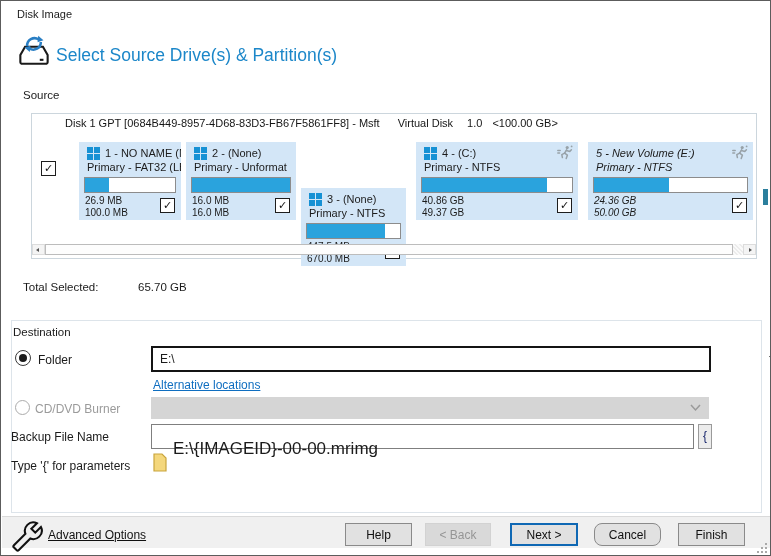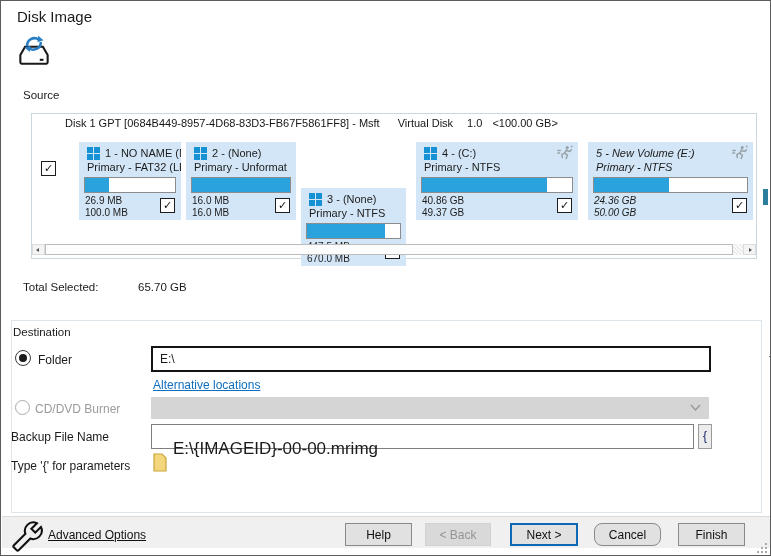--- a/index.html
+++ b/index.html
@@ -5,21 +5,21 @@
   html,body{margin:0;padding:0;background:#ffffff;}
   *{box-sizing:border-box;}
   .dialog{
     position:relative;width:771px;height:556px;background:#fff;
     border:1px solid #5c5c5c;overflow:hidden;
     font-family:"Liberation Sans","DejaVu Sans",sans-serif;
     font-size:12px;color:#1b1b1b;
   }
   .abs{position:absolute;}
   
-  .win-title{left:16px;top:7px;font-size:15px;}
+  .win-title{left:16px;top:7px;font-size:11px;}
   .hdr-icon{left:12px;top:31px;width:42px;height:42px;}
   .hdr-title{left:55px;top:44px;font-size:17.5px;color:#1c87c9;}
   
   .sec-label{font-size:11.5px;color:#1b1b1b;}
   .src-label{left:22px;top:88px;}
   .src-box{left:30px;top:112px;width:726px;height:146px;border:1px solid #ccd6dd;background:#fff;padding-left:8px;}
   .disk-hdr{position:absolute;left:33px;top:3px;font-size:11px;white-space:nowrap;color:#161616;}
   .disk-hdr span{margin-right:0;}
   .gap18{margin-left:18px;}.gap14{margin-left:14px;}.gap10{margin-left:10px;}
   .cb{
@@ -105,20 +105,21 @@
   <div class="abs win-title">Disk Image</div>
 
   <svg class="abs hdr-icon" viewBox="0 0 40 40">
     <path d="M7 22 L11.5 14 H28.5 L33 22 V28.5 a1.8 1.8 0 0 1 -1.8 1.8 H8.8 A1.8 1.8 0 0 1 7 28.5 Z" fill="#fff" stroke="#1a1a1a" stroke-width="2"></path>
     <rect x="25.5" y="25.5" width="3.5" height="2" fill="#1a1a1a"></rect>
     <path d="M13.5 13.5 A 7 7 0 0 1 24.5 7.2" fill="none" stroke="#2a7fc4" stroke-width="2.4"></path>
     <polygon points="24,3.6 29,7.8 23.4,9.8" fill="#2a7fc4"></polygon>
     <path d="M26.5 9.5 A 7 7 0 0 1 15.5 15.5" fill="none" stroke="#2a7fc4" stroke-width="2.4"></path>
     <polygon points="16,19 11,14.8 16.6,13" fill="#2a7fc4"></polygon>
   </svg>
+  <div class="abs hdr-title">Select Source Drive(s) &amp; Partition(s)</div>
 
   <div class="abs sec-label src-label">Source</div>
 
   <div class="abs src-box">
     <div class="disk-hdr">
       <span>Disk 1 GPT [0684B449-8957-4D68-83D3-FB67F5861FF8] - Msft</span><span class="gap18">Virtual Disk</span><span class="gap14">1.0</span><span class="gap10">&lt;100.00 GB&gt;</span>
     </div>
     <div class="cb disk-cb" id="disk-cb">✓</div>
     <div id="tiles">
         <div class="tile" style="left: 47px; width: 102px;">

